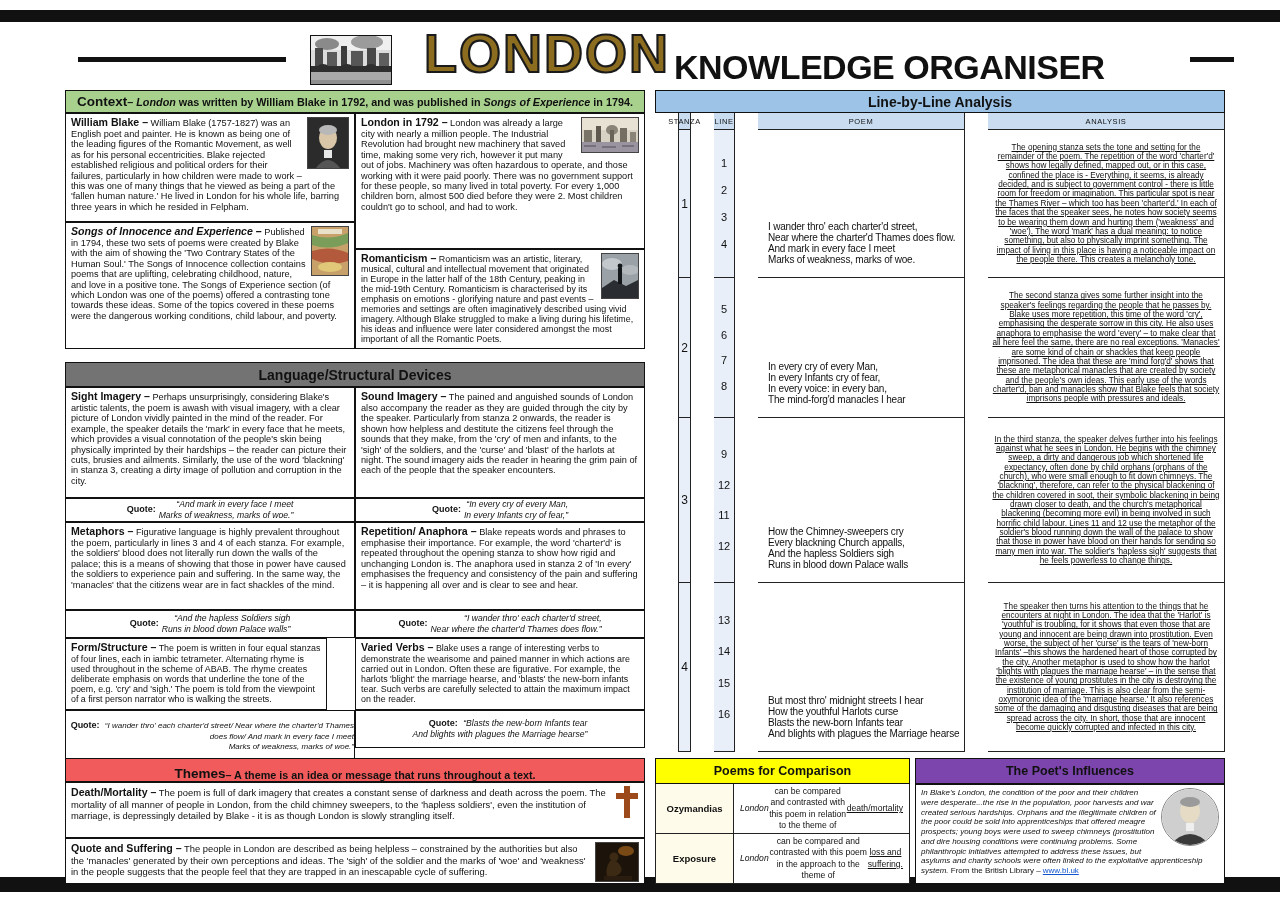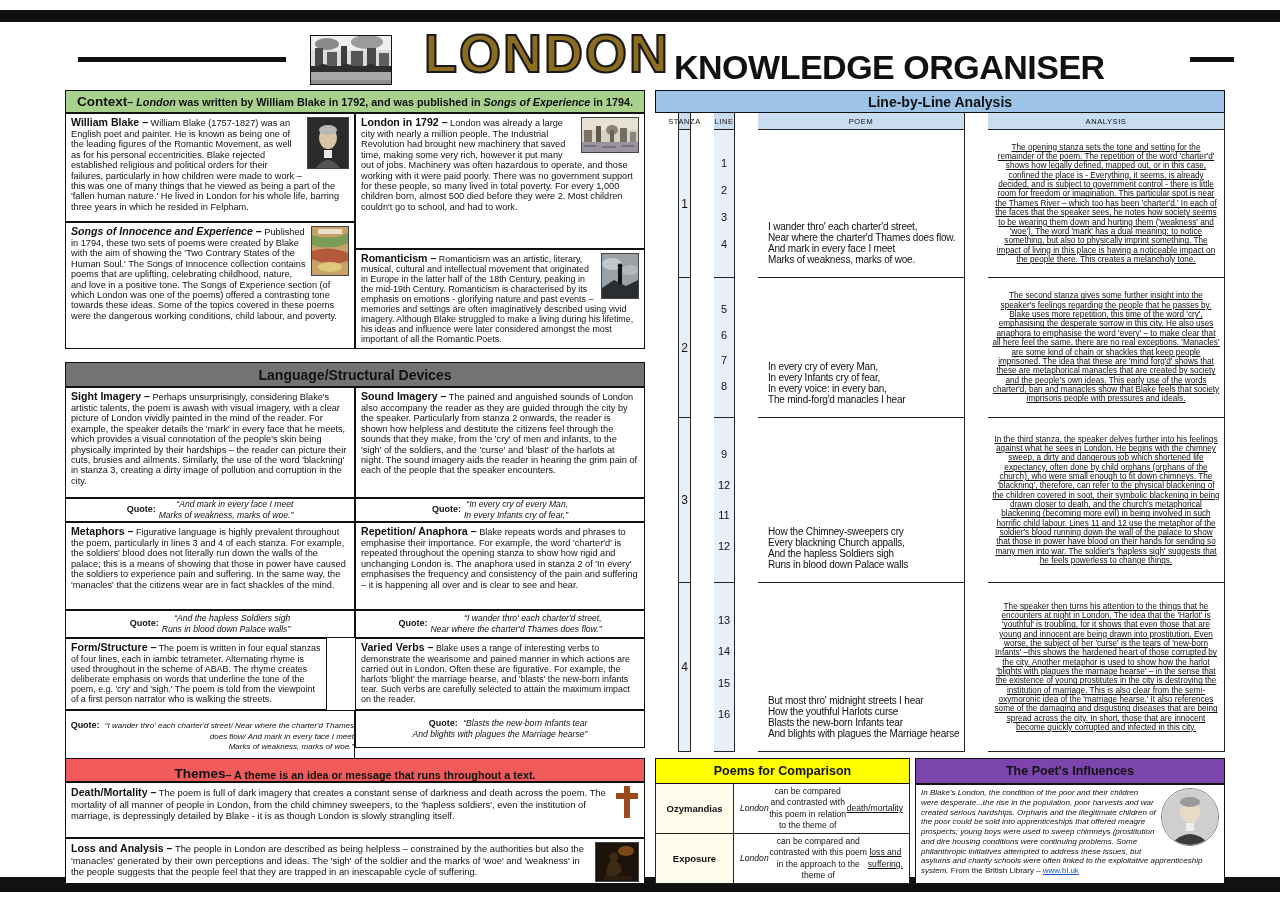--- a/index.html
+++ b/index.html
@@ -228,21 +228,21 @@
   </div>
   <div class="abs box pad" style="left:65px;top:838px;width:580px;height:46px;">
     <div class="theme-body">
       <svg class="fimg" width="42" height="38">
         <rect width="42" height="38" fill="#1c130a"></rect>
         <ellipse cx="30" cy="8" rx="8" ry="5" fill="#7a4a16"></ellipse>
         <circle cx="18" cy="14" r="4.5" fill="#3c2a14"></circle>
         <path d="M14 18 q6 -2 10 4 q4 6 -2 10 l-10 4 q-4 -10 2 -18z" fill="#3c2a14"></path>
         <rect x="8" y="33" width="28" height="4" fill="#2a1c0e"></rect>
       </svg>
-      <span class="theme-title">Loss and Analysis –</span>
+      <span class="theme-title">Quote and Suffering –</span>
       <span>The people in London are described as being helpless – constrained by the authorities but also the 'manacles' generated by their own perceptions and ideas. The 'sigh' of the soldier and the marks of 'woe' and 'weakness' in the people suggests that the people feel that they are trapped in an inescapable cycle of suffering.</span>
     </div>
   </div>
 
   <div class="abs sec-head" style="left:655px;top:90px;width:570px;height:23px;background:#9DC3E6;font-size:14px;">
     <span>Line-by-Line Analysis</span>
   </div>
   <div class="abs tbl-row" style="left:655px;top:113px;width:570px;height:17px;">
     <div class="cell th">STANZA</div>
     <div class="cell th">LINE</div>

